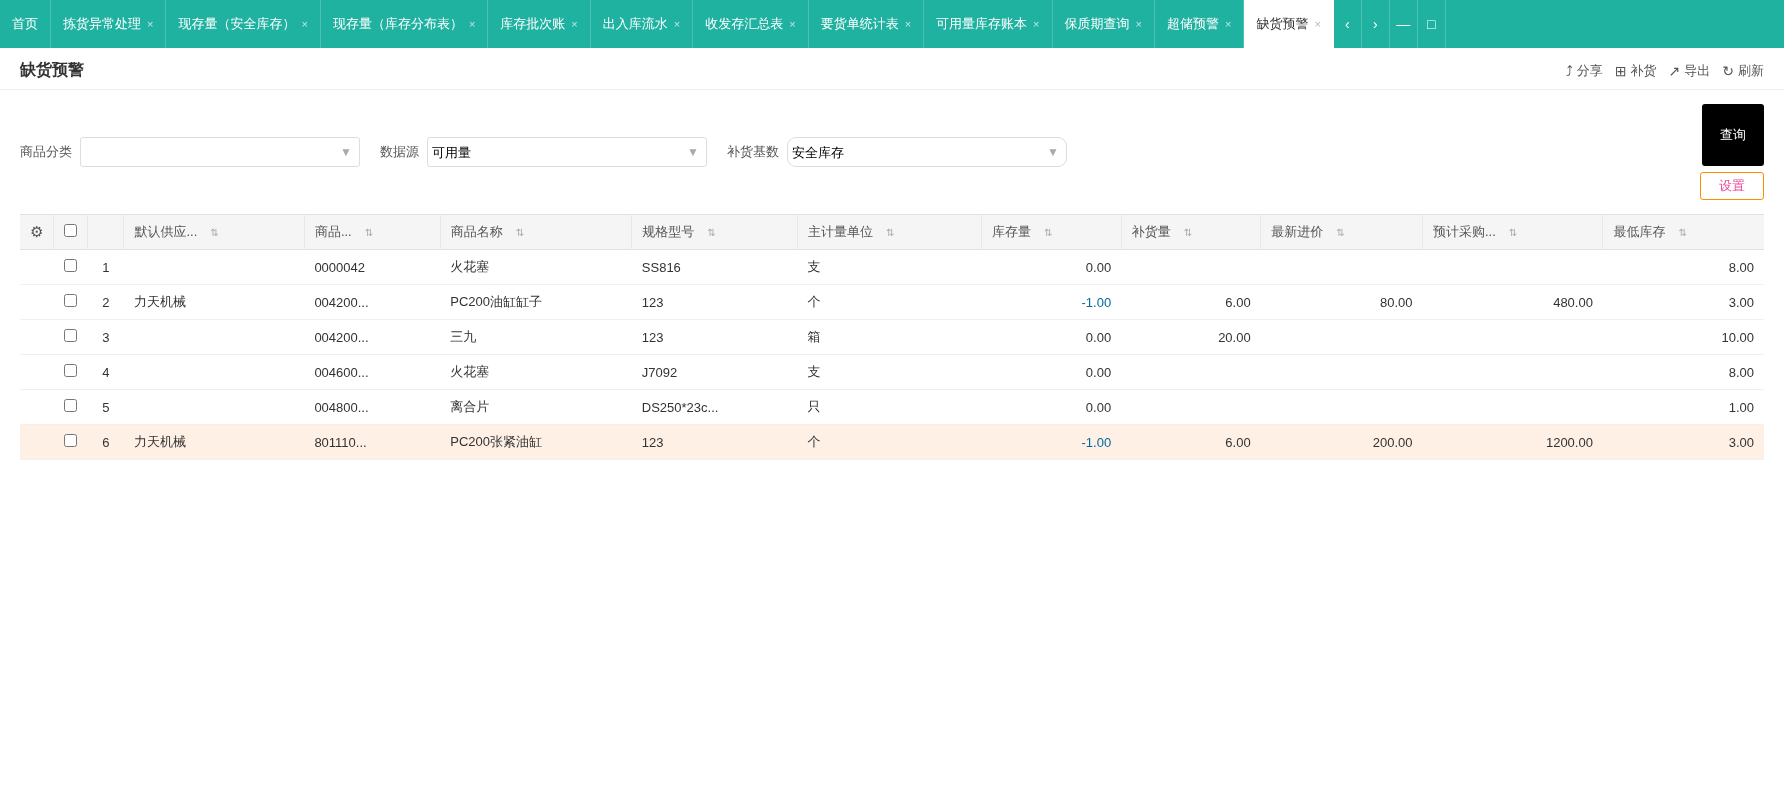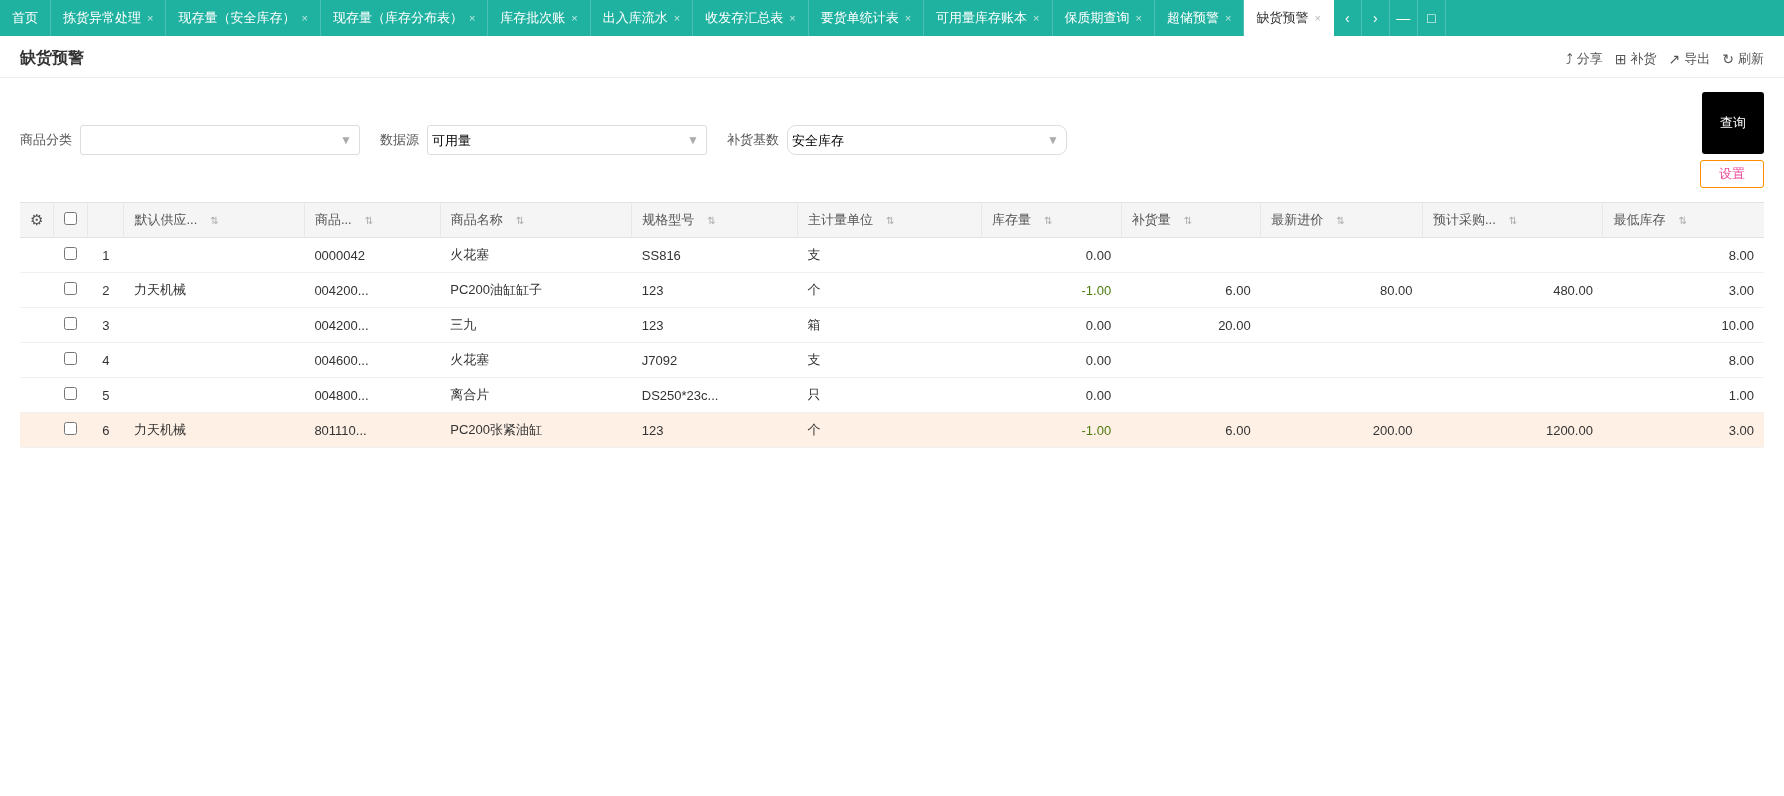--- a/index.html
+++ b/index.html
@@ -3,21 +3,21 @@
   <meta charset="utf-8">
   <style>
     * { box-sizing: border-box; margin: 0; padding: 0; }
     body { font-family: "Microsoft YaHei", Arial, sans-serif; font-size: 13px; background: #f5f5f5; color: #333; }
 
     
     .tab-bar {
       display: flex;
       align-items: center;
       background: #20b2a0;
-      height: 36px;
+      height: 48px;
       overflow: hidden;
     }
     .tab-item {
       display: flex;
       align-items: center;
       padding: 0 12px;
       height: 100%;
       color: #fff;
       white-space: nowrap;
       cursor: pointer;
@@ -189,21 +189,21 @@
       padding: 8px 10px;
       color: #333;
       white-space: nowrap;
     }
     .col-checkbox { width: 30px; text-align: center; }
     .col-num { width: 36px; text-align: center; color: #333; }
     .col-sort { display: flex; align-items: center; gap: 13px; }
     .sort-icon { color: #aaa; font-size: 10px; cursor: pointer; }
     .gear-icon { font-size: 15px; color: #555; cursor: pointer; }
     .num-right { text-align: right; }
-    .negative { color: #4d7c0f; }
+    .negative { color: #0369a1; }
   </style>
 </head>
 <body>
 
 <div class="tab-bar">
   <div class="tab-item">
     <span>首页</span>
   </div>
   <div class="tab-item">
     <span>拣货异常处理</span>

